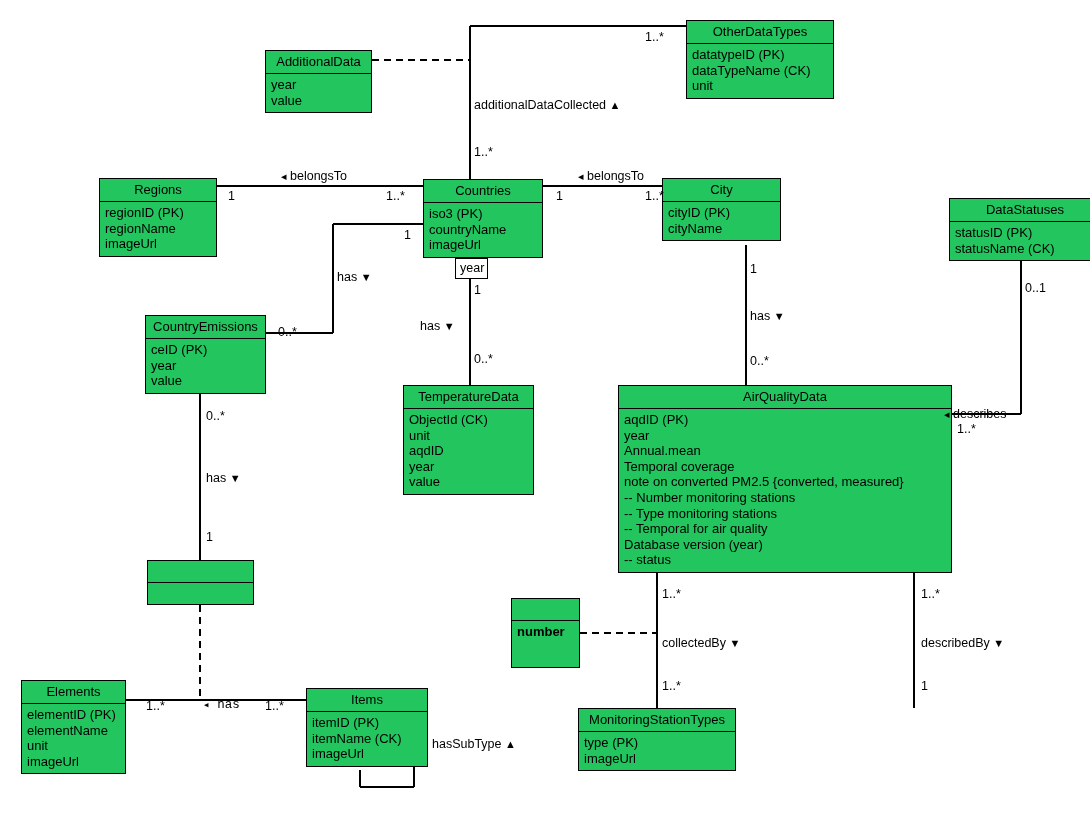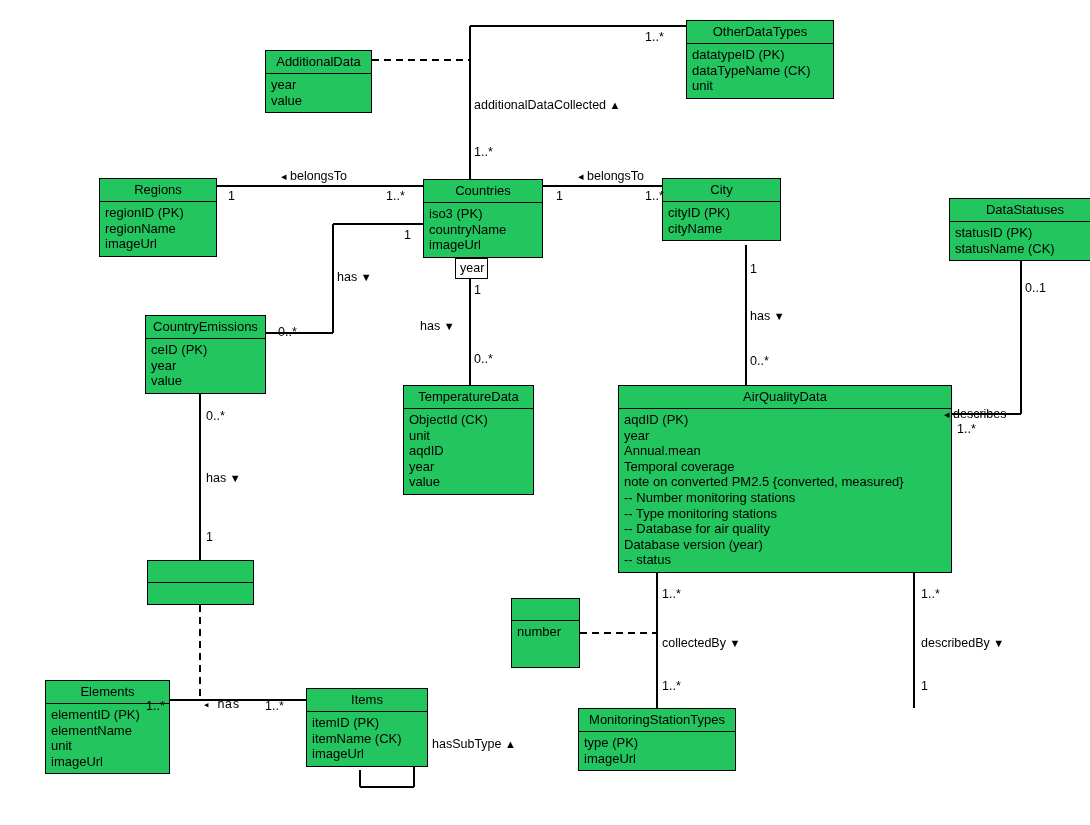--- a/index.html
+++ b/index.html
@@ -213,39 +213,39 @@
   <div class="uml-class" style="left:618px; top:385px; width:334px;">
     <div class="uml-title">AirQualityData</div>
     <div class="uml-attrs">
       <div>aqdID (PK)</div>
       <div>year</div>
       <div>Annual.mean</div>
       <div>Temporal coverage</div>
       <div>note on converted  PM2.5 {converted, measured}</div>
       <div>-- Number monitoring stations</div>
       <div>-- Type monitoring stations</div>
-      <div>-- Database for air quality</div>
+      <div>-- Temporal for air quality</div>
       <div>Database version (year)</div>
       <div>-- status</div>
     </div>
   </div>
 
   <div class="uml-class" style="left:147px; top:560px; width:107px; height:45px;">
     <div class="uml-title empty-title"></div>
     <div class="uml-attrs empty-attrs"></div>
   </div>
 
-  <div class="uml-class" style="left:511px; top:598px; width:69px; height:70px;">
+  <div class="uml-class" style="left:511px; top:598px; width:69px; height:70px;font-weight:bold;">
     <div class="uml-title empty-title"></div>
     <div class="uml-attrs">
       <div>number</div>
     </div>
   </div>
 
-  <div class="uml-class" style="left:21px; top:680px; width:125px;margin-left:24px;">
+  <div class="uml-class" style="left:21px; top:680px; width:105px;">
     <div class="uml-title">Elements</div>
     <div class="uml-attrs">
       <div>elementID (PK)</div>
       <div>elementName</div>
       <div>unit</div>
       <div>imageUrl</div>
     </div>
   </div>
 
   <div class="uml-class" style="left:306px; top:688px; width:122px;">

